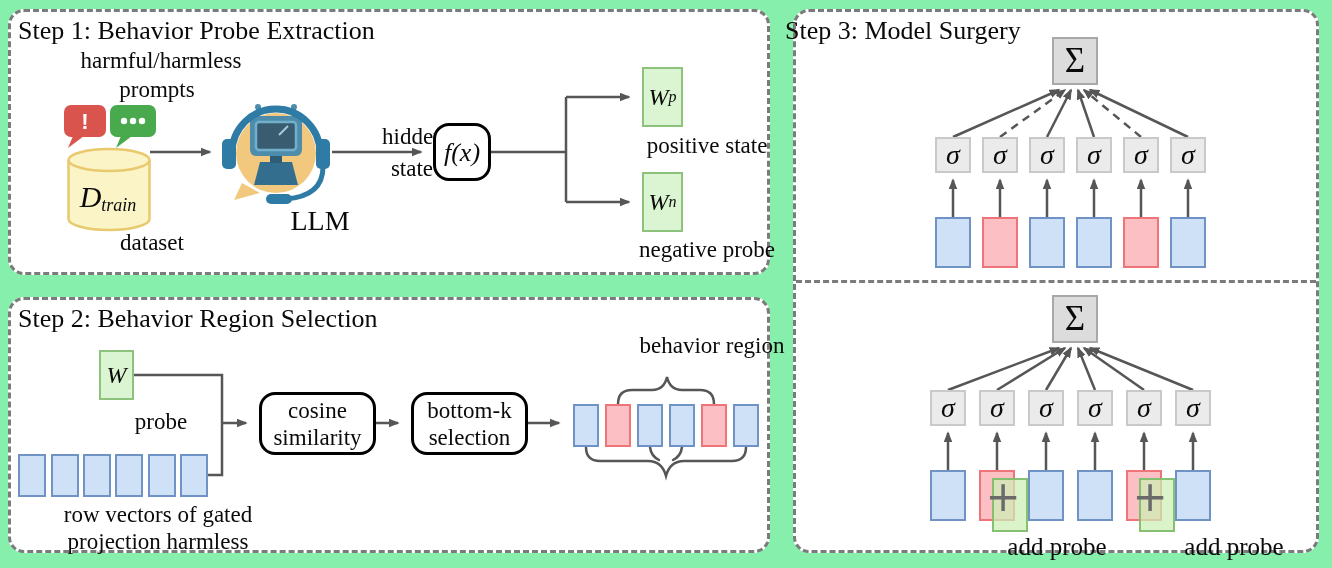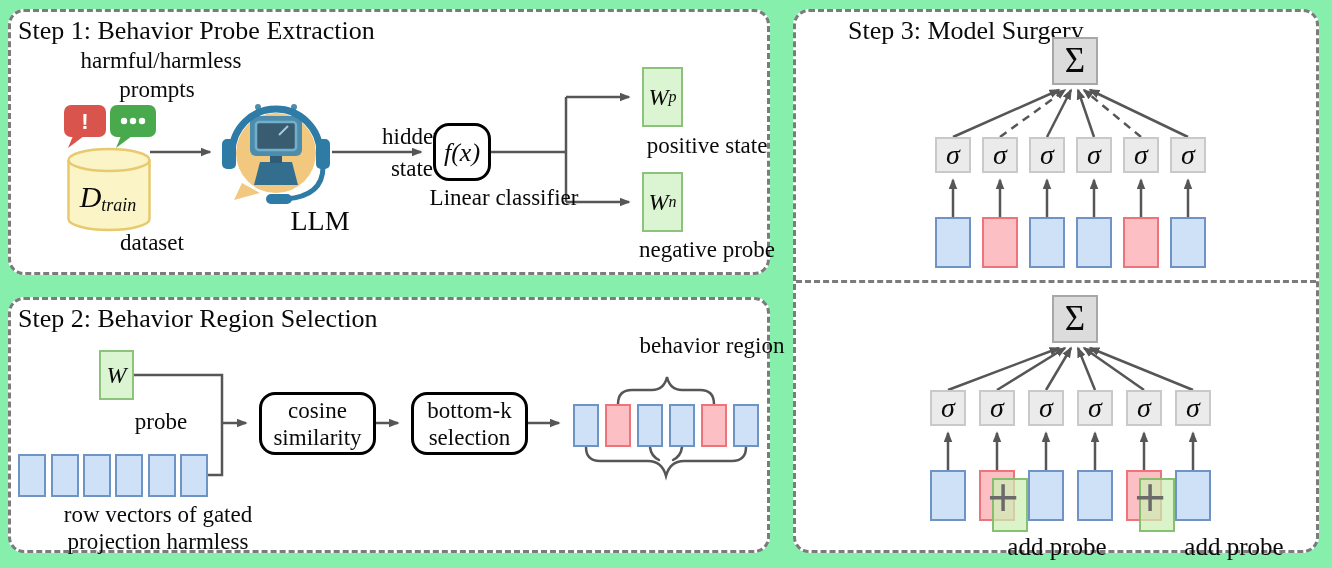--- a/index.html
+++ b/index.html
@@ -141,21 +141,20 @@
     <rect x="50" y="95" width="26" height="10" rx="5" fill="#2E7BA6"></rect>
   </svg>
   <div class="lbl" style="left:226px;top:205px;width:100px;font-size:28px;">LLM</div>
 
   <div class="lbl" style="left:338px;top:124px;width:60px;">hidden</div>
   <div class="lbl" style="left:338px;top:156px;width:60px;">state</div>
 
   <div class="box rounded fx" style="left:433px;top:123px;width:58px;height:58px;">
     <span>f(x)</span>
   </div>
-  <div class="lbl" style="left:370px;top:185px;width:180px;">Linear classifier</div>
 
   <div class="box greenbox" style="left:642px;top:67px;width:41px;height:60px;">
     <span>W</span>
       <sub>p</sub>
   </div>
   <div class="lbl" style="left:573px;top:133px;width:180px;">positive state</div>
   <div class="box greenbox" style="left:642px;top:172px;width:41px;height:60px;">
     <span>W</span>
       <sub>n</sub>
   </div>
@@ -191,21 +190,21 @@
   </div>
 
   <div class="box cell" style="left:573px;top:404px;width:26px;height:43px;" data-color="blue"></div>
   <div class="box cell" style="left:605px;top:404px;width:26px;height:43px;" data-color="red"></div>
   <div class="box cell" style="left:637px;top:404px;width:26px;height:43px;" data-color="blue"></div>
   <div class="box cell" style="left:669px;top:404px;width:26px;height:43px;" data-color="blue"></div>
   <div class="box cell" style="left:701px;top:404px;width:26px;height:43px;" data-color="red"></div>
   <div class="box cell" style="left:733px;top:404px;width:26px;height:43px;" data-color="blue"></div>
   <div class="lbl" style="left:568px;top:333px;width:200px;">behavior region</div>
 
-  <div class="title" style="left:848px;top:16px;">Step 3: Model Surgery</div>
+  <div class="title" style="left:785px;top:16px;">Step 3: Model Surgery</div>
 
   <div class="box sum" style="left:1052px;top:37px;width:46px;height:48px;">
     <span>Σ</span>
   </div>
   <div class="box sigma" style="left:935px;top:137px;width:36px;height:36px;">
       <span>σ</span>
     </div>
   <div class="box sigma" style="left:982px;top:137px;width:36px;height:36px;">
       <span>σ</span>
     </div>

